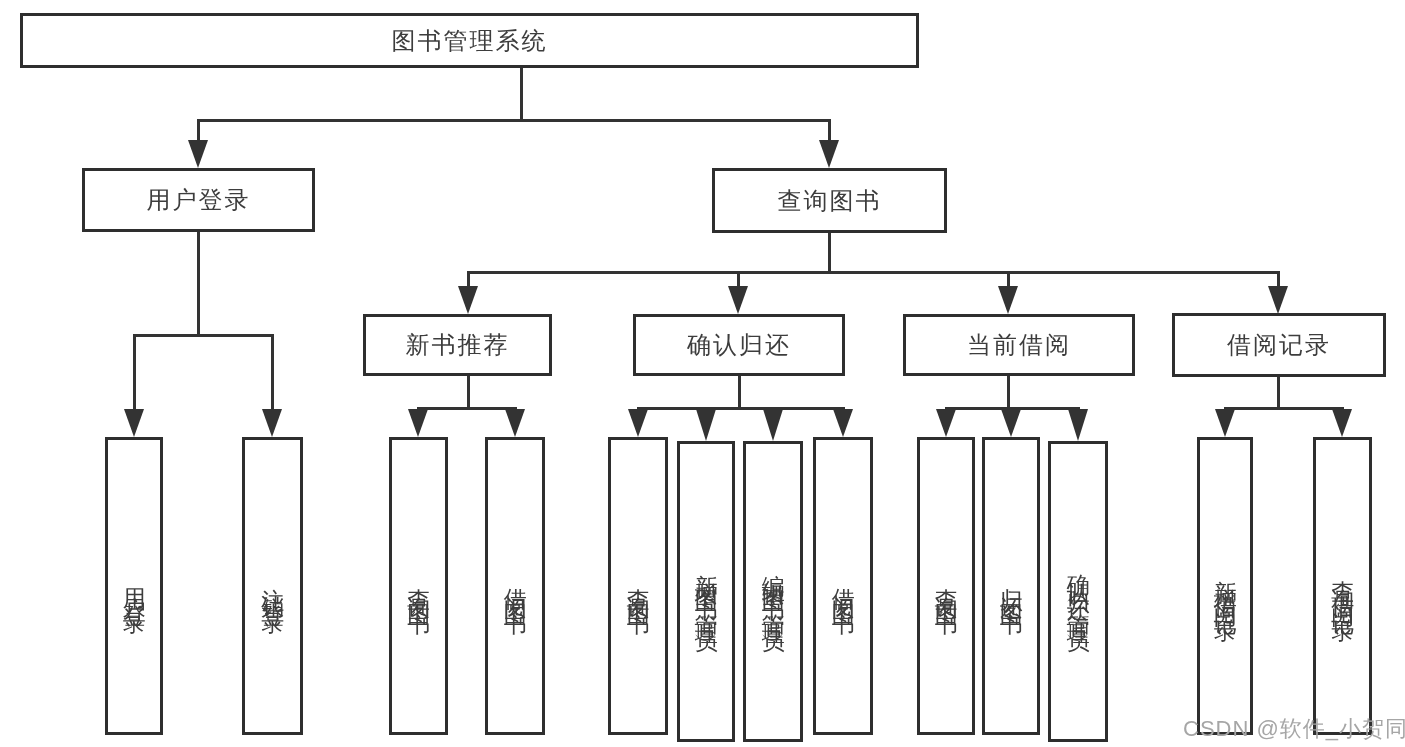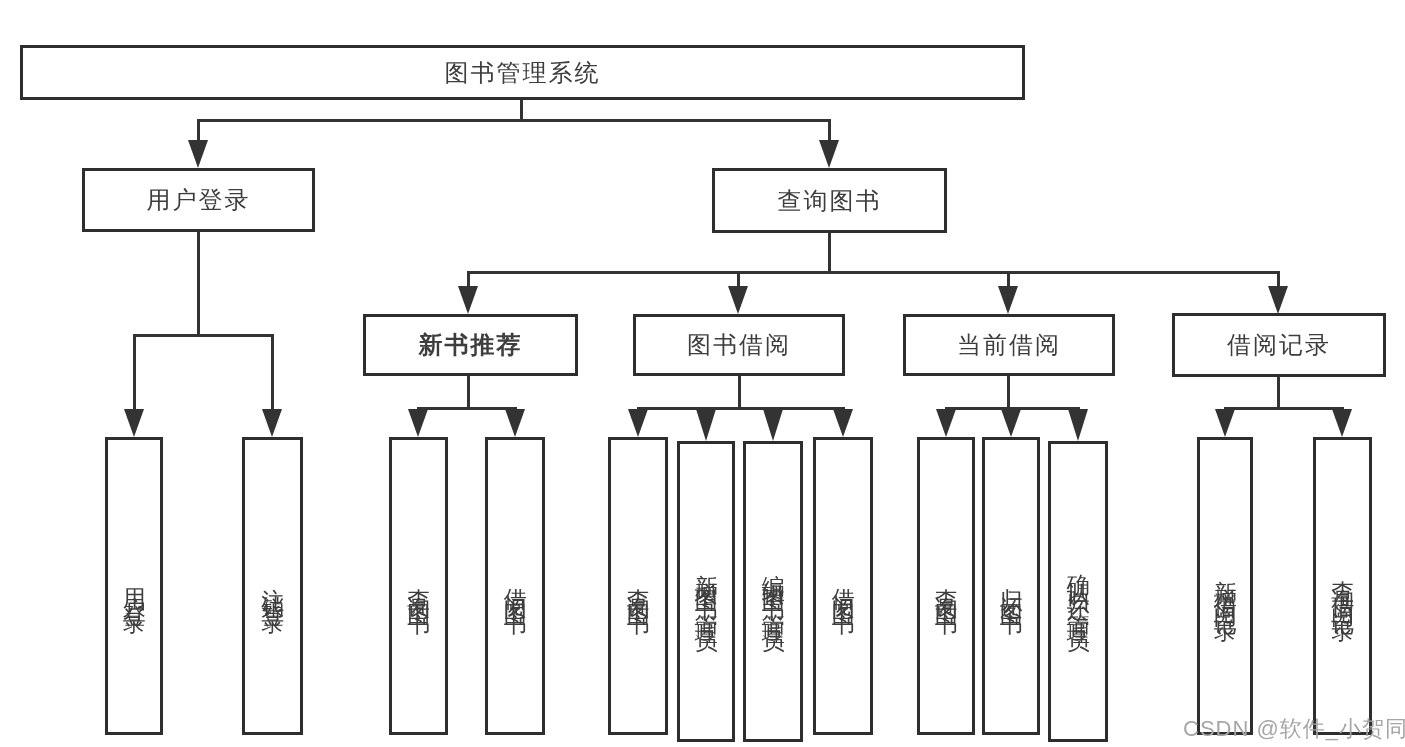--- a/index.html
+++ b/index.html
@@ -51,21 +51,21 @@
     letter-spacing:1px;
     z-index:3;
     white-space:nowrap;
   }
 </style>
 </head>
 <body>
 
 <div class="canvas">
 
-  <div class="box" style="left:20px;top:13px;width:1005px;height:55px;margin-top:32px;">
+  <div class="box" style="left:20px;top:13px;width:899px;height:55px;">
     <span>图书管理系统</span>
   </div>
 
   <div class="vline" style="left:520px;top:68px;width:3px;height:53px;"></div>
   <div class="hline" style="left:197px;top:119px;width:634px;height:3px;"></div>
   <div class="vline" style="left:197px;top:119px;width:3px;height:24px;"></div>
   <div class="arrow" style="left:188px;top:140px;"></div>
   <div class="vline" style="left:828px;top:119px;width:3px;height:24px;"></div>
   <div class="arrow" style="left:819px;top:140px;"></div>
 
@@ -87,27 +87,27 @@
   <div class="hline" style="left:467px;top:271px;width:813px;height:3px;"></div>
   <div class="vline" style="left:467px;top:271px;width:3px;height:17px;"></div>
   <div class="arrow" style="left:458px;top:286px;"></div>
   <div class="vline" style="left:737px;top:271px;width:3px;height:17px;"></div>
   <div class="arrow" style="left:728px;top:286px;"></div>
   <div class="vline" style="left:1007px;top:271px;width:3px;height:17px;"></div>
   <div class="arrow" style="left:998px;top:286px;"></div>
   <div class="vline" style="left:1277px;top:271px;width:3px;height:17px;"></div>
   <div class="arrow" style="left:1268px;top:286px;"></div>
 
-  <div class="box" style="left:363px;top:314px;width:215px;height:62px;font-weight:bold;">
+  <div class="box" style="left:363px;top:314px;width:189px;height:62px;">
     <span>新书推荐</span>
   </div>
   <div class="box" style="left:633px;top:314px;width:212px;height:62px;">
-    <span>图书借阅</span>
+    <span>确认归还</span>
   </div>
-  <div class="box" style="left:903px;top:314px;width:212px;height:62px;text-align:center;">
+  <div class="box" style="left:903px;top:314px;width:232px;height:62px;text-align:center;">
     <span>当前借阅</span>
   </div>
   <div class="box" style="left:1172px;top:313px;width:214px;height:64px;">
     <span>借阅记录</span>
   </div>
 
   <div class="vline" style="left:467px;top:376px;width:3px;height:33px;"></div>
   <div class="hline" style="left:417px;top:407px;width:100px;height:3px;"></div>
   <div class="arrow" style="left:408px;top:409px;"></div>
   <div class="arrow" style="left:505px;top:409px;"></div>

